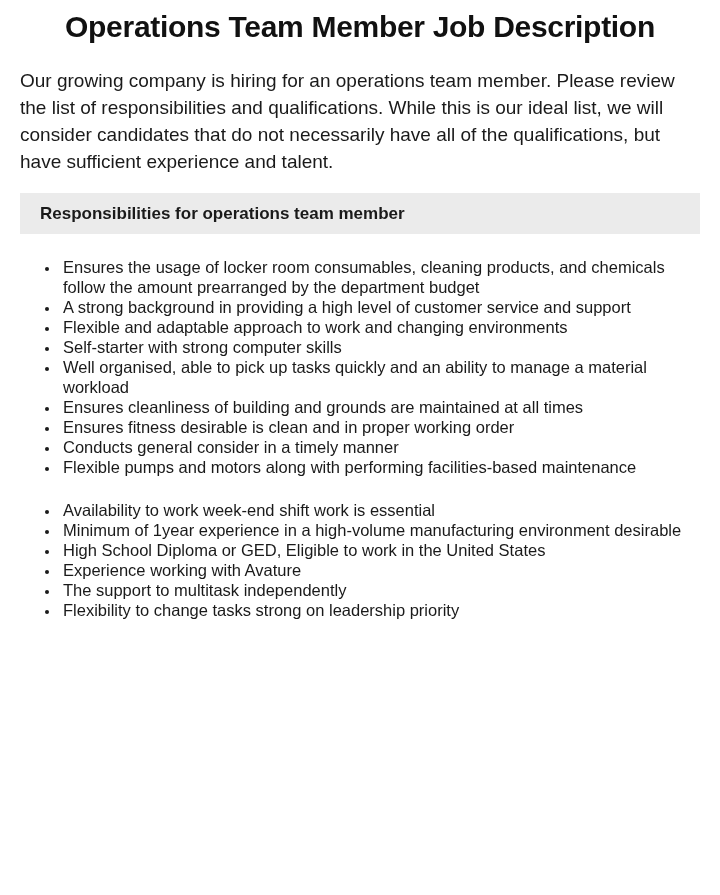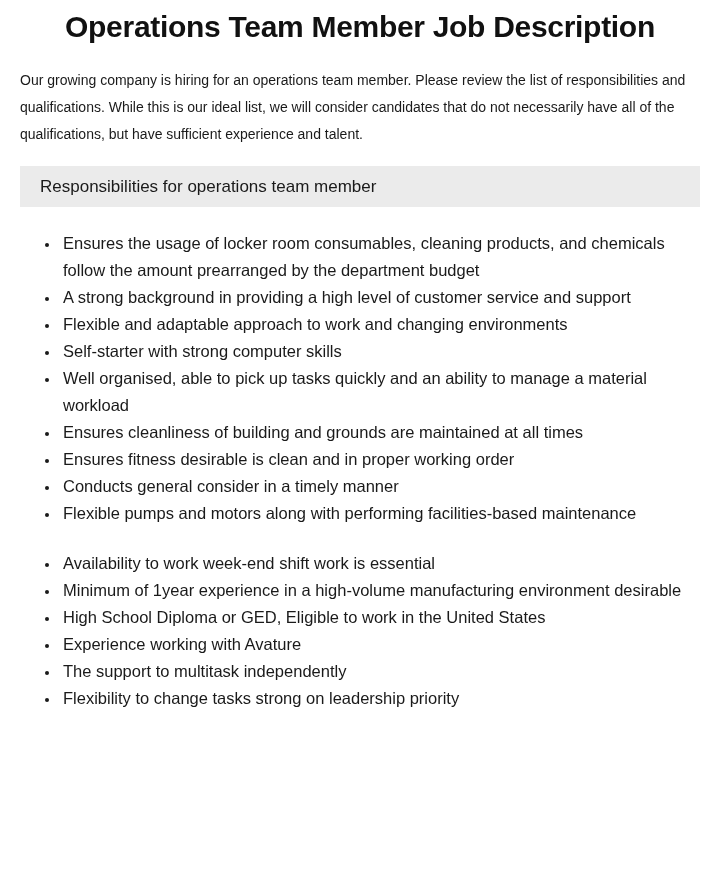--- a/index.html
+++ b/index.html
@@ -20,44 +20,44 @@
   h1.page-title {
     font-size: 30px;
     line-height: 38px;
     font-weight: 700;
     text-align: center;
     margin: 2px 0 0 0;
     letter-spacing: -0.3px;
     color: #111111;
   }
   p.intro {
-    font-size: 14px;
+    font-size: 19px;
     line-height: 27px;
     margin: 21px 0 0 0;
   }
   .section-bar {
     background: #ebebeb;
     height: 41px;
     display: flex;
     align-items: center;
     padding: 0 20px;
     margin-top: 18px;
     box-sizing: border-box;
   }
   .section-bar h2 {
     font-size: 17px;
-    font-weight: 400;
+    font-weight: 700;
     margin: 0;
     color: #1a1a1a;
   }
   ul.bullets {
     margin: 23px 0 0 0;
     padding: 0 0 0 40px;
     font-size: 16.5px;
-    line-height: 27px;
+    line-height: 20px;
     list-style: disc outside;
   }
   ul.bullets li {
     margin: 0;
     padding-left: 3px;
   }
   ul.bullets li::marker {
     font-size: 14px;
   }
 </style>

